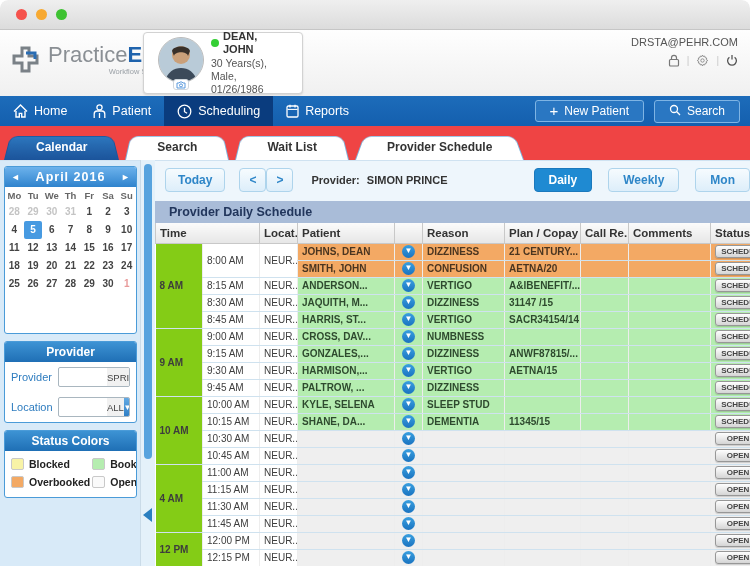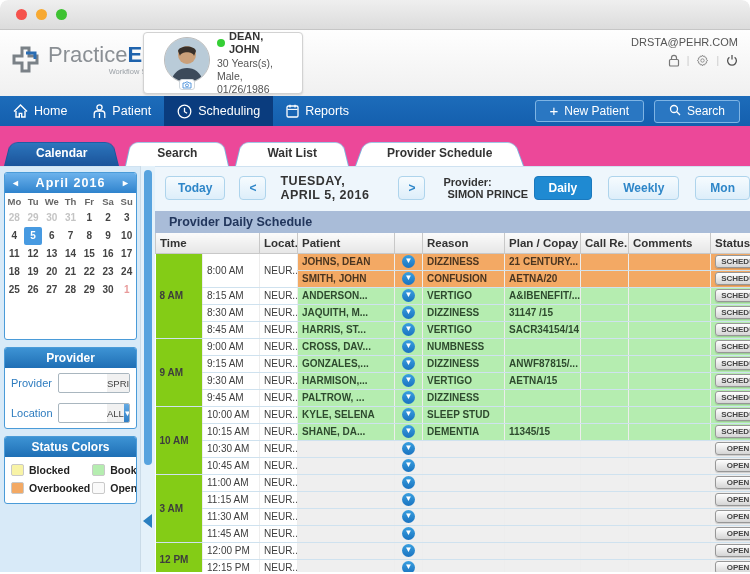--- a/index.html
+++ b/index.html
@@ -13,21 +13,21 @@
 
   
   .header{position:relative;height:66px;background:linear-gradient(#fefefe,#f0f0f0);}
   .logo{position:absolute;left:10px;top:14px;display:flex;align-items:flex-start;}
   .logo-cross svg{display:block;}
   .logo-textwrap{margin-left:4px;}
   .logo-main{font-size:22px;line-height:22px;}
   .logo-practice{color:#8a8f94;}
   .logo-ehr{color:#1f63ad;font-weight:bold;}
   .logo-tagline{font-size:7.5px;color:#9aa0a6;text-align:right;margin-top:1px;}
-  .patient-card{position:absolute;left:143px;top:2px;width:160px;height:62px;background:#fff;border:1px solid #d2d2d2;border-radius:4px;box-shadow:0 1px 2px rgba(0,0,0,.12);display:flex;align-items:center;padding:4px 20px;}
+  .patient-card{position:absolute;left:143px;top:2px;width:160px;height:62px;background:#fff;border:1px solid #d2d2d2;border-radius:4px;box-shadow:0 1px 2px rgba(0,0,0,.12);display:flex;align-items:center;padding:4px 14px;}
   .avatar-wrap{position:relative;width:46px;height:52px;flex:0 0 auto;}
   .avatar{width:46px;height:46px;border-radius:50%;overflow:hidden;background:#cfd8dc;border:1px solid #bbb;}
   .camera-badge{position:absolute;left:50%;bottom:-1px;transform:translateX(-50%);width:16px;height:11px;background:#fff;border:1px solid #cfd6dc;border-radius:3px;display:flex;align-items:center;justify-content:center;}
   .pc-info{margin-left:7px;line-height:1.25;}
   .pc-nameline{display:flex;align-items:center;}
   .presence-dot{width:8px;height:8px;border-radius:50%;margin-right:4px;flex:0 0 auto;}
   .pc-name{font-size:11px;font-weight:bold;color:#333;}
   .pc-detail{font-size:10.5px;color:#555;}
   .hdr-right{position:absolute;right:12px;top:0;text-align:right;}
   .hdr-email{font-size:11px;color:#555;margin-top:6px;}
@@ -37,21 +37,21 @@
 
   
   .nav{height:30px;background:linear-gradient(#1d6cba,#145fae);display:flex;align-items:stretch;color:#fff;}
   .nav-item{display:flex;align-items:center;gap:6px;padding:0 13px;font-size:12.5px;cursor:pointer;}
   .nav-item.active{background:#0a3c7e;}
   .nav-item svg{display:block;}
   .nav-spacer{flex:1;}
   .nav-btn{align-self:center;display:flex;align-items:center;gap:6px;background:#2a77c2;border:1px solid #7eb4e4;border-radius:3px;color:#fff;font-size:12px;padding:3px 14px;margin-right:10px;cursor:pointer;}
 
   
-  .tabrow{height:40px;background:#ec4899;position:relative;display:flex;align-items:flex-end;padding-left:14px;}
+  .tabrow{height:34px;background:#ef4444;position:relative;display:flex;align-items:flex-end;padding-left:14px;}
   .tab{position:relative;height:27px;display:flex;align-items:center;justify-content:center;padding:0 22px;margin-right:26px;cursor:pointer;}
   .tab::before{content:"";position:absolute;inset:0;left:-10px;right:-10px;background:#fff;border:1px solid #7fb4dd;border-bottom:none;border-radius:9px 9px 0 0;transform:perspective(16px) rotateX(4deg);transform-origin:bottom;}
   .tab.active::before{background:linear-gradient(#2d77be,#1b549b);border-color:#1b549b;}
   .tab span{position:relative;font-size:12px;font-weight:bold;color:#333;}
   .tab.active span{color:#fff;}
 
   
   .content{display:flex;height:406px;background:#fff;}
   .sidebar{width:140px;background:#d8eaf8;padding:5px 3px 0 4px;border-top:1px solid #cfe2f1;}
   .sb-box{background:#fff;border:1px solid #4a9bd8;border-radius:3px;margin-bottom:7px;overflow:hidden;}
@@ -377,21 +377,20 @@
 
     <div class="sb-scroll">
       <div class="sb-thumb"></div>
       <div class="sb-collapse"></div>
     </div>
 
     <div class="main">
       <div class="toolbar">
         <button class="tbtn">Today</button>
         <button class="tbtn sq" style="margin-left:14px;">&lt;</button>
-        <span class="tb-date">TUESDAY, APRIL 5, 2016</span>
         <button class="tbtn sq">&gt;</button>
         <span class="tb-provider">
           <span>Provider:</span>
           <span style="margin-left:4px;">SIMON PRINCE</span>
         </span>
         <span class="views" id="view-buttons">
             <button class="vbtn active">Daily</button>
             <button class="vbtn">Weekly</button>
             <button class="vbtn">Mon</button>
           </span>
@@ -564,21 +563,21 @@
               <td class="c-loc" rowspan="1">NEUR...</td>
               <td class="data"></td>
               <td class="data c-arrow"><span class="arrow-btn">▼</span></td>
               <td class="data"></td>
               <td class="data"></td>
               <td class="data"></td>
               <td class="data"></td>
               <td class="data"><span class="status-btn">OPEN</span></td>
             </tr>
             <tr class="r-open">
-              <td class="c-hour" rowspan="4">3 AM</td>
+              <td class="c-hour" rowspan="4">4 AM</td>
               <td class="c-time" rowspan="1">11:00 AM</td>
               <td class="c-loc" rowspan="1">NEUR...</td>
               <td class="data"></td>
               <td class="data c-arrow"><span class="arrow-btn">▼</span></td>
               <td class="data"></td>
               <td class="data"></td>
               <td class="data"></td>
               <td class="data"></td>
               <td class="data"><span class="status-btn">OPEN</span></td>
             </tr>

